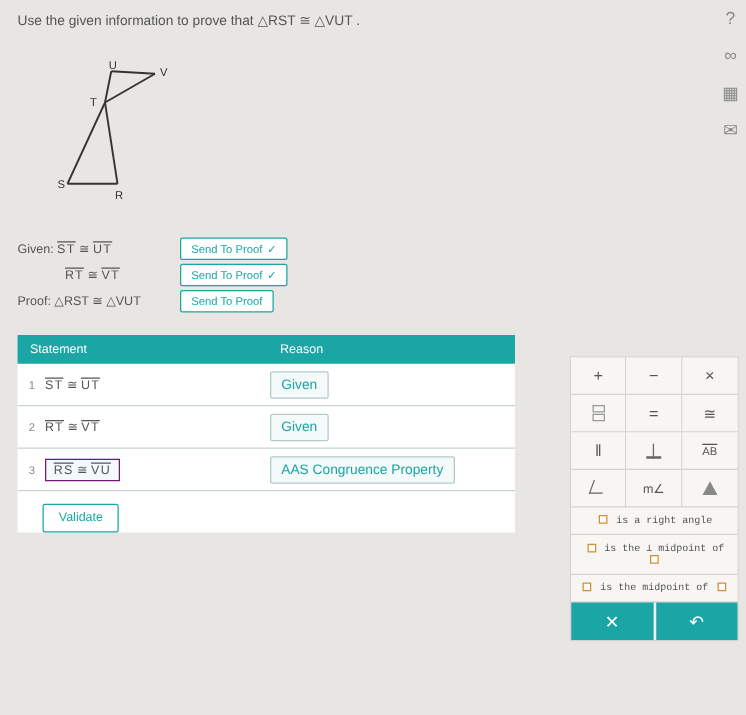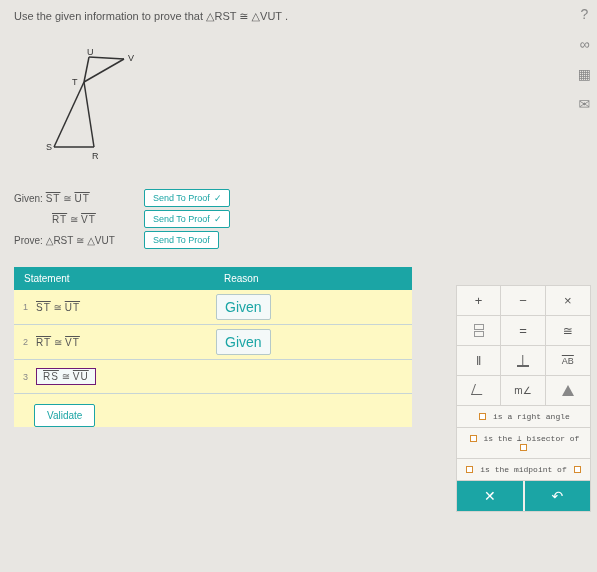--- a/index.html
+++ b/index.html
@@ -36,35 +36,35 @@
     align-items: flex-end;
   }
   .btn-send.checked::after {
     content: "✓";
     margin-left: 4px;
     color: #1ba5a5;
   }
   .table {
     width: 398px;
     margin-top: 18px;
-    background: #fef9c3;
+    background: #ffffff;
   }
   .thead { display: flex; background: #1ba5a5; color: #fff; font-size: 10px; }
   .thead .col { padding: 6px 10px; flex: 1; }
   .thead .col.stmt { flex: 0 0 200px; }
   .trow { display: flex; border-bottom: 1px solid #c7d5d6; align-items: center; min-height: 34px; }
   .trow .numcol { width: 18px; text-align: right; padding: 4px; color: #888; font-size: 9px; }
   .trow .stmtcol { flex: 0 0 180px; padding: 4px; font-size: 10px; }
   .trow .reasoncol { flex: 1; padding: 4px; }
   .reason-box {
     display: inline-block;
     border: 1px solid #b5c9c9;
     background: #f4f9f9;
     color: #1ba5a5;
-    font-size: 14px;
+    font-size: 11px;
     padding: 4px 8px;
     border-radius: 2px;
   }
   .stmt-box {
     display: inline-block;
     border: 1px solid #701a75;
     background: #f4f9f9;
     padding: 2px 6px;
     font-size: 10px;
     color: #555;
@@ -226,21 +226,21 @@
         <span class="overline">RT</span>
         <span> ≅ </span>
         <span class="overline">VT</span>
       </span>
       <button class="btn-send checked">
           <span>Send To Proof</span>
         </button>
     </div>
     <div class="given-row">
       <span class="given-label">
-        <span>Prove:</span>
+        <span>Proof:</span>
         <span>△RST</span>
         <span> ≅ </span>
         <span>△VUT</span>
       </span>
       <button class="btn-send">
           <span>Send To Proof</span>
         </button>
     </div>
   </div>
 
@@ -263,20 +263,21 @@
       </div>
       <div class="reasoncol"><span class="reason-box">Given</span></div>
     </div>
     <div class="trow">
       <div class="numcol">3</div>
       <div class="stmtcol">
         <span class="stmt-box">
           <span class="overline">RS</span><span> ≅ </span><span class="overline">VU</span>
         </span>
       </div>
+      <div class="reasoncol"><span class="reason-box">AAS Congruence Property</span></div>
     </div>
     <div class="validate-row">
       <button class="btn-validate">Validate</button>
     </div>
   </div>
 </div>
 
 <div class="side-icons">
   <span>?</span>
   <span>∞</span>
@@ -302,19 +303,19 @@
         <span class="perp"></span>
       </div>
     <div class="pal-cell ab">AB</div>
     <div class="pal-cell">
         <span class="angle-sym"></span>
       </div>
     <div class="pal-cell" style="font-size:10px">m∠</div>
     <div class="pal-cell tri-outline"></div>
   </div>
   <div class="pal-long"><span class="sq"></span><span> is a right angle</span></div>
-  <div class="pal-long"><span class="sq"></span><span> is the </span><span>⊥</span><span> bisector of </span><span class="sq"></span></div>
+  <div class="pal-long"><span class="sq"></span><span> is the </span><span>⊥</span><span> midpoint of </span><span class="sq"></span></div>
   <div class="pal-long"><span class="sq"></span><span> is the midpoint of </span><span class="sq"></span></div>
   <div class="pal-btnrow">
     <div class="pal-btn">✕</div>
     <div class="pal-btn">↶</div>
   </div>
 </div>
 
 </body></html>

